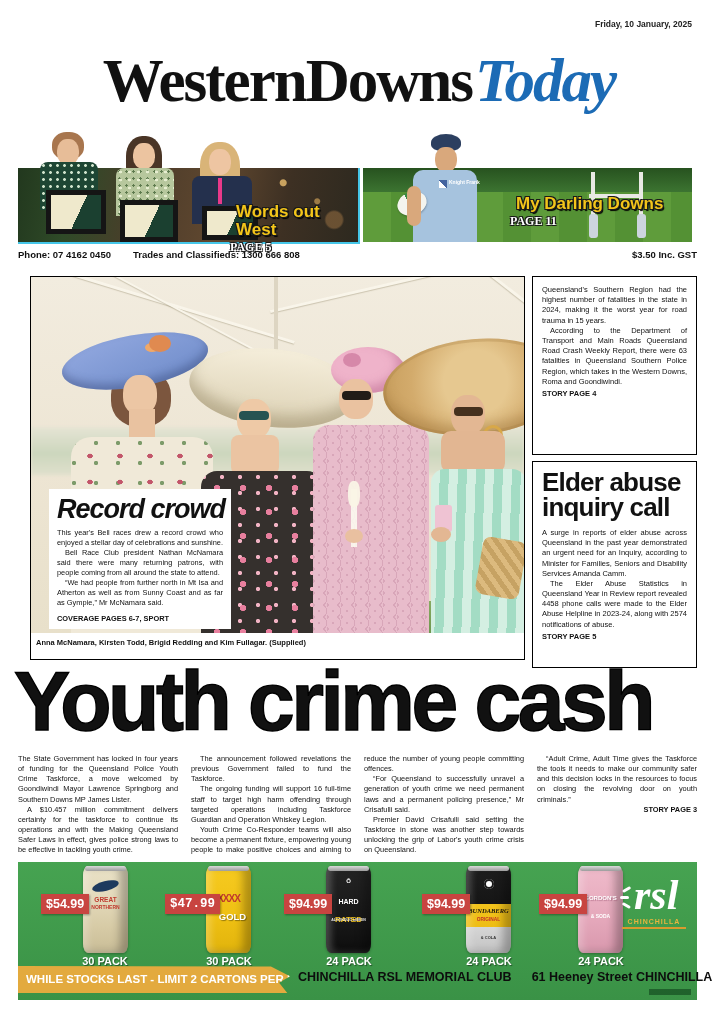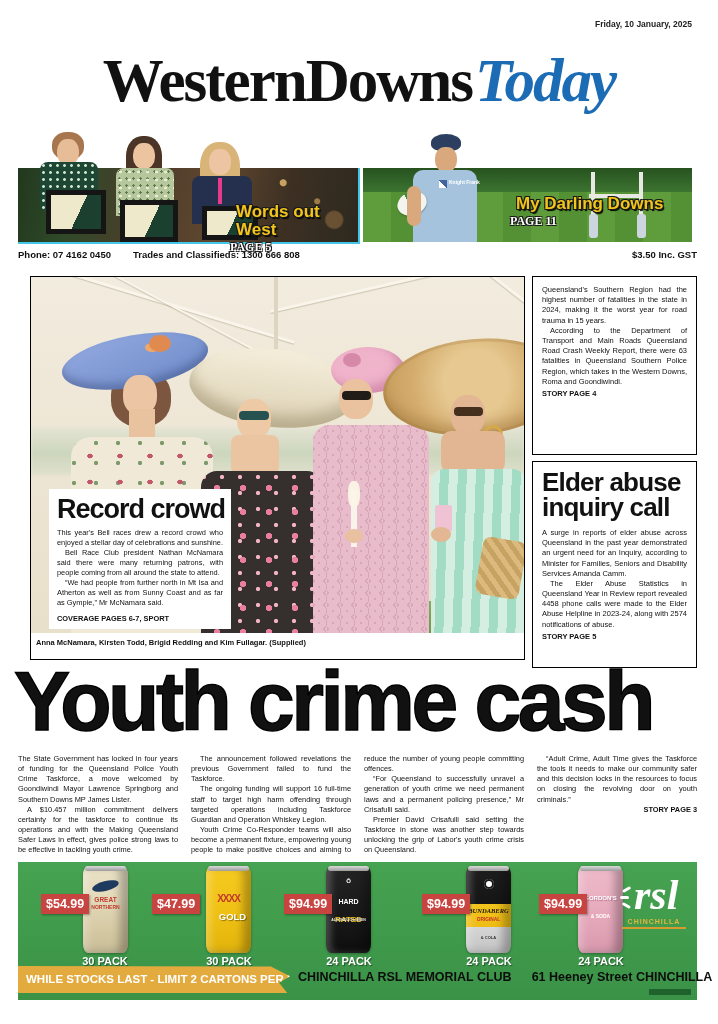--- a/index.html
+++ b/index.html
@@ -50,21 +50,21 @@
   .lead-photo{position:relative;width:100%;height:356px;overflow:hidden;
             background:linear-gradient(180deg,#f2ecdf 0%,#ede5d3 55%,#e8e0ca 100%);}
   .seam{position:absolute;background:#f9f5ea;box-shadow:0 1px 1px rgba(150,140,110,.4);}
   .crowd-band{position:absolute;left:0;top:150px;width:100%;height:48px;filter:blur(1.5px);
             background:linear-gradient(180deg,#e5e4d4,#ccd6bd 55%,#dfe0cc);}
   .grass-r{position:absolute;left:455px;top:232px;width:40px;height:124px;background:#7fa35b;}
   .grass-b{position:absolute;left:328px;top:324px;width:167px;height:32px;
             background:linear-gradient(180deg,#87aa61,#6f9750);}
   .story-box{position:absolute;left:18px;bottom:4px;width:182px;z-index:9;background:#fff;
              padding:7px 8px 6px;box-sizing:border-box;}
-  .story-box h2{margin:0 0 5px 0;font-size:27px;letter-spacing:-1px;white-space:nowrap;line-height:1;}
+  .story-box h2{margin:0 0 5px 0;font-size:27px;letter-spacing:-1px;white-space:nowrap;line-height:1;font-style:italic;}
   .story-box p{margin:0;font-size:7.4px;line-height:1.35;text-align:justify;}
   .story-box p.ind{text-indent:8px;}
   .story-kicker{font-size:7.4px;font-weight:bold;margin-top:6px;}
   .lead-caption{height:26px;font-size:7.5px;font-weight:bold;padding:5px 5px 0;box-sizing:border-box;}
 
   
   .side-box{position:absolute;left:532px;width:165px;border:1px solid #000;box-sizing:border-box;
             background:#fff;padding:8px 9px;}
   .side-box h2{margin:0 0 7px 0;font-size:26px;line-height:0.98;letter-spacing:-0.8px;white-space:nowrap;}
   .side-box p{margin:0;font-size:7.5px;line-height:1.36;text-align:justify;}
@@ -276,21 +276,21 @@
     <div class="badge" style="left:23px;top:32px;">$54.99</div>
     <div class="can can-gn" style="left:65px;">
       <div class="fig-part" style="left:9px;top:15px;width:27px;height:10px;background:#1e3a5e;border-radius:50%;transform:rotate(-14deg);"></div>
       <div class="can-txt" style="top:30px;color:#c03a2e;font-weight:800;font-size:6.5px;">
         <span>GREAT</span><br>
         <span style="font-size:5px;">NORTHERN</span>
       </div>
     </div>
     <div class="pack" style="left:52px;">30 PACK</div>
 
-    <div class="badge" style="left:134px;top:32px;">$47.99</div>
+    <div class="badge" style="left:147px;top:32px;font-family:Liberation Mono, monospace;">$47.99</div>
     <div class="can can-xxxx" style="left:188px;">
       <div class="can-txt" style="top:22px;">
         <span style="color:#c03a2e;font-weight:900;font-size:10px;letter-spacing:-1px;">XXXX</span><br>
         <span style="color:#fff;font-weight:900;font-size:9.5px;text-shadow:1px 1px 1px rgba(0,0,0,.4);padding-left:8px;">GOLD</span>
       </div>
     </div>
     <div class="pack" style="left:176px;">30 PACK</div>
 
     <div class="badge" style="left:266px;top:32px;">$94.99</div>
     <div class="can can-hard" style="left:308px;">

